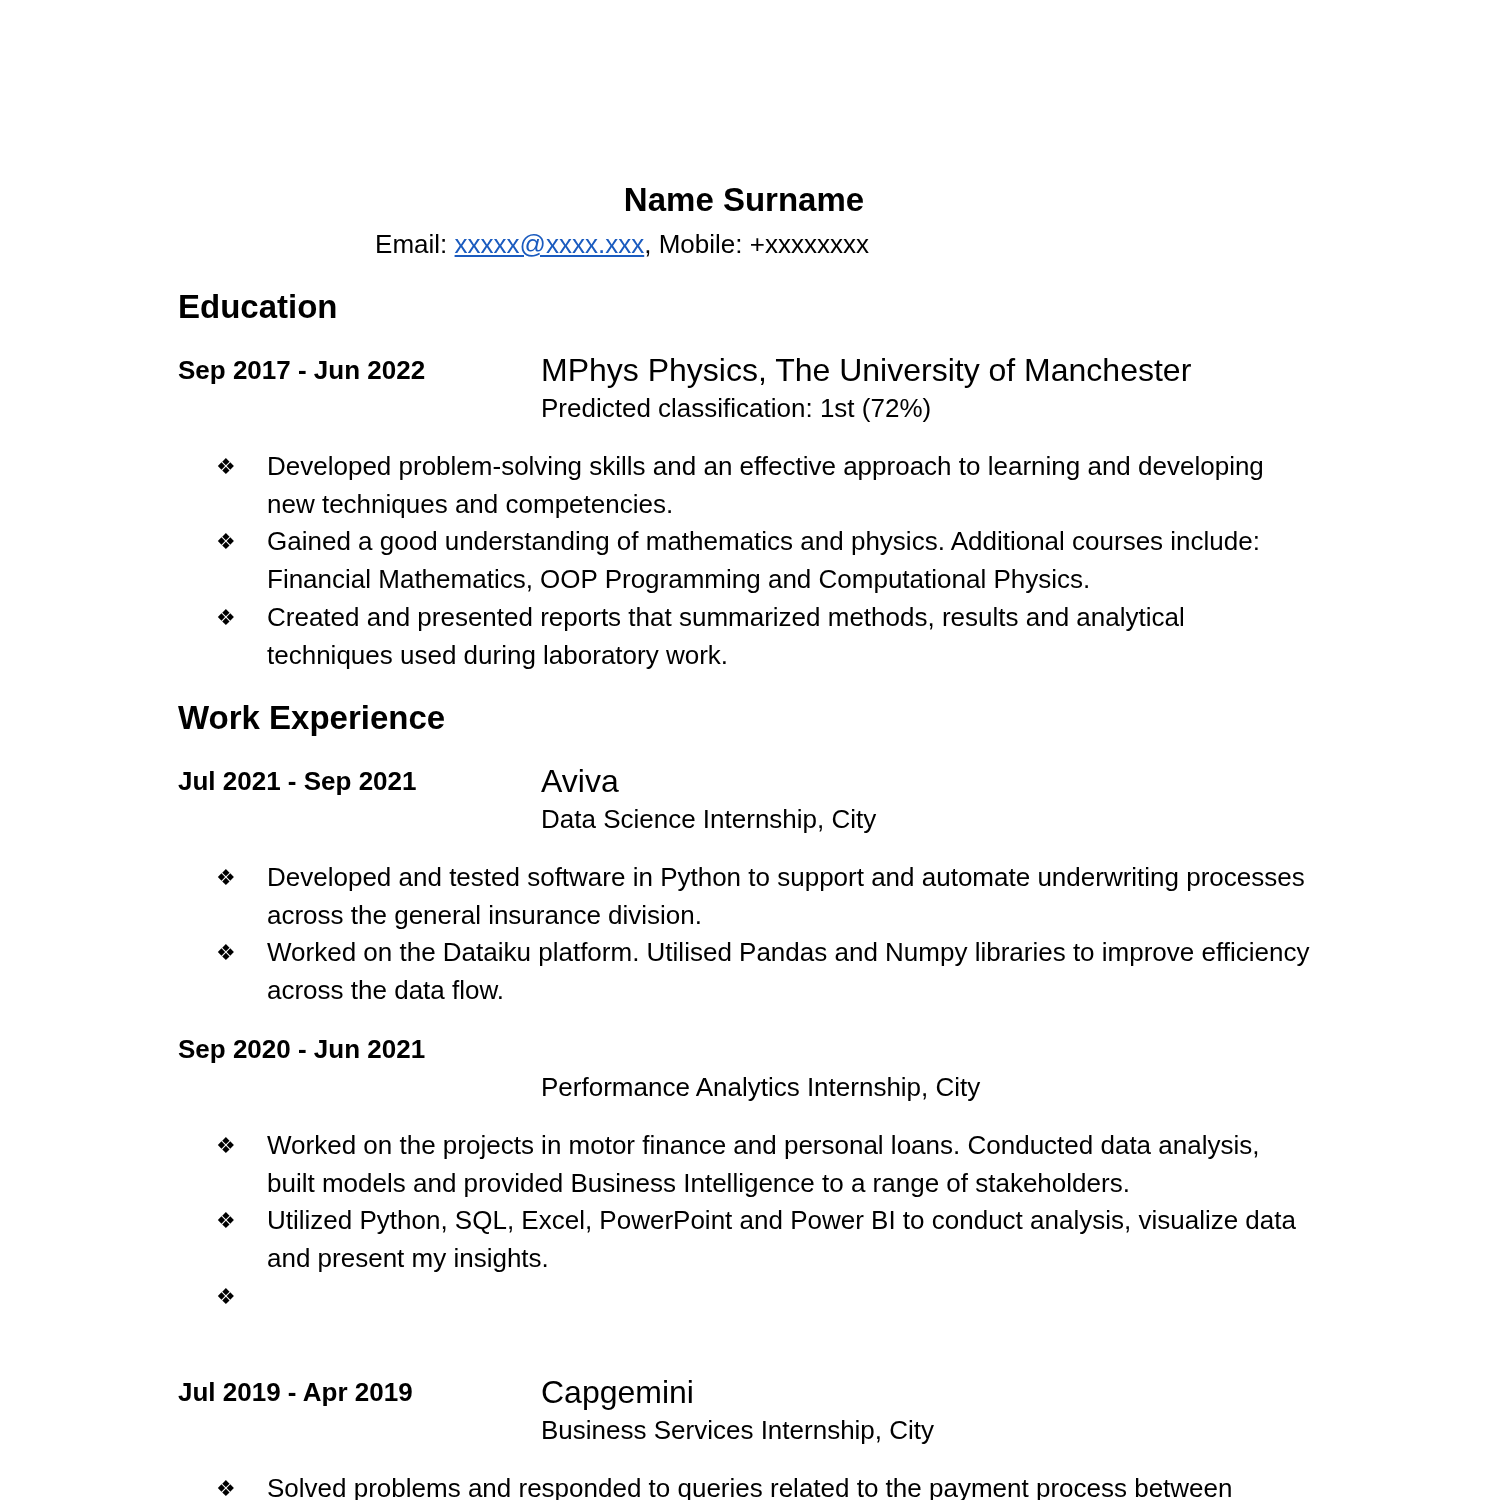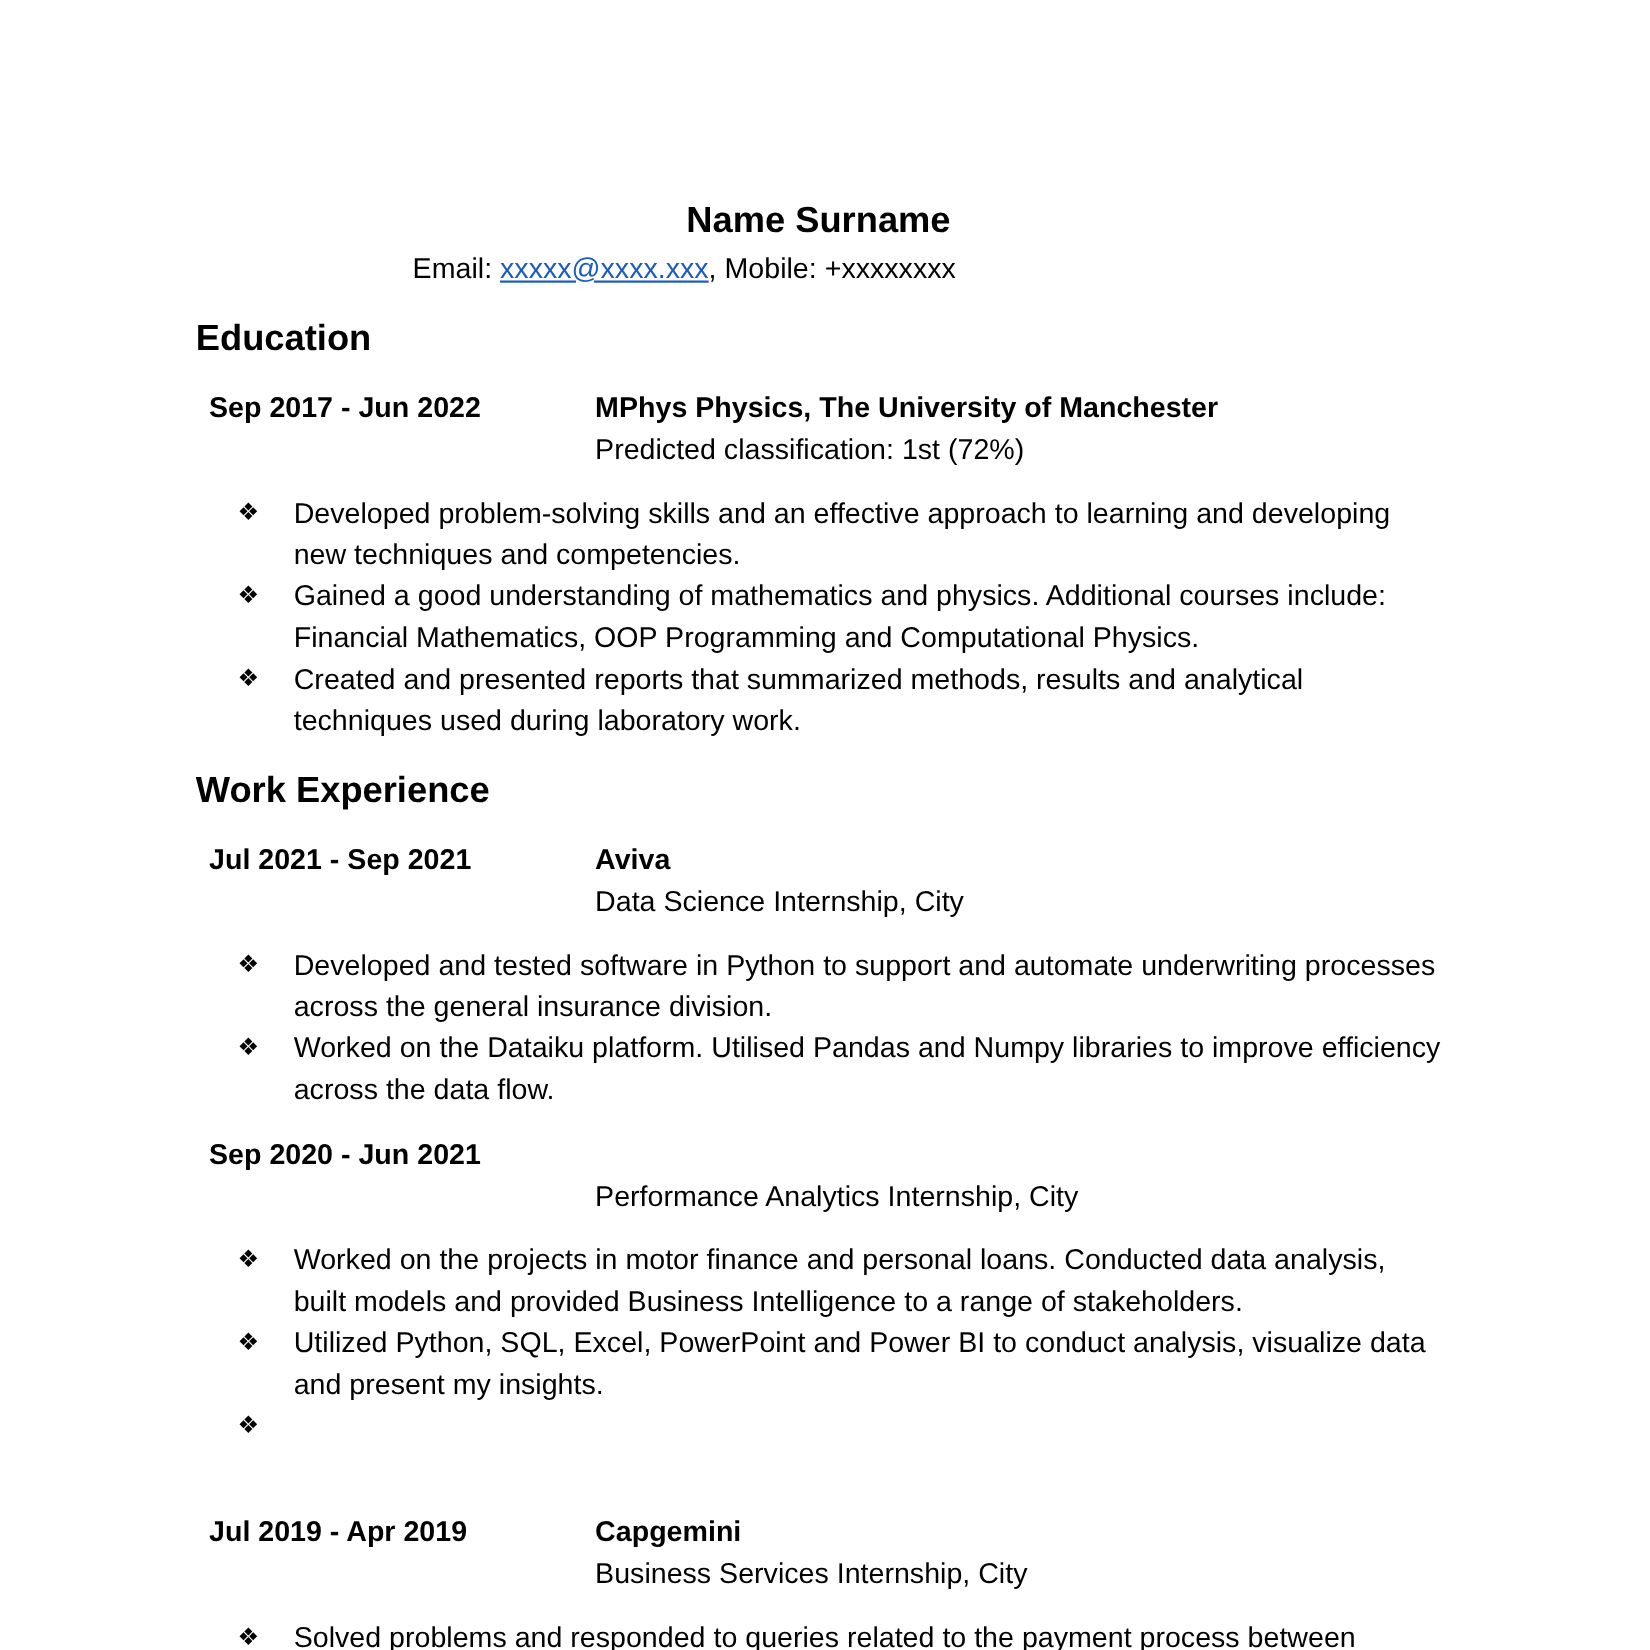--- a/index.html
+++ b/index.html
@@ -49,30 +49,30 @@
     }
     .section-title {
       position: absolute;
       left: 178px;
       font-weight: bold;
       font-size: 33px;
       line-height: 44px;
     }
     .entry-date {
       position: absolute;
-      left: 190px;
+      left: 178px;
       font-weight: bold;
       font-size: 26px;
       line-height: 36px;
     }
     .entry-org {
       position: absolute;
       left: 541px;
-      font-weight: bold;
-      font-size: 26px;
+      font-weight: normal;
+      font-size: 32px;
       line-height: 36px;
     }
     .entry-sub {
       position: absolute;
       left: 541px;
       font-size: 26px;
       line-height: 36px;
       text-align: right;
     }
     .bullets {

